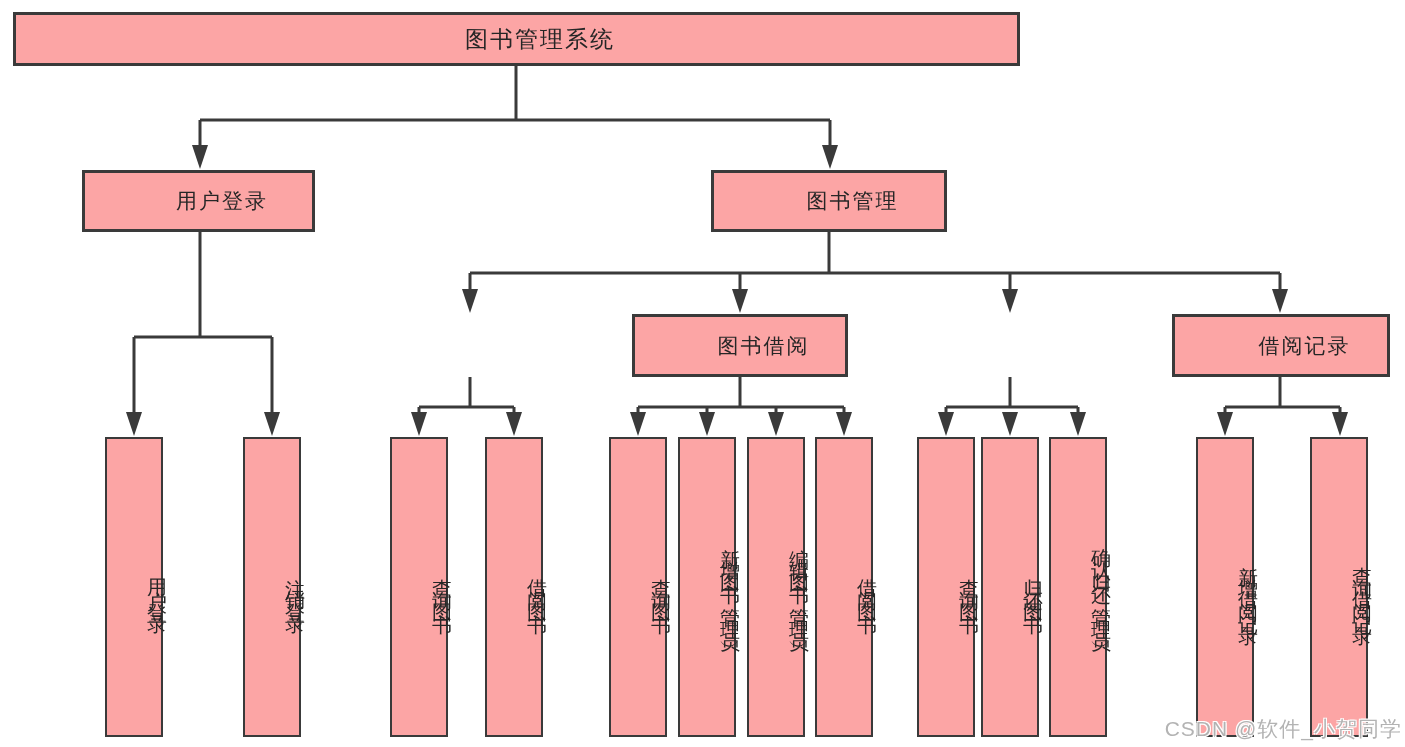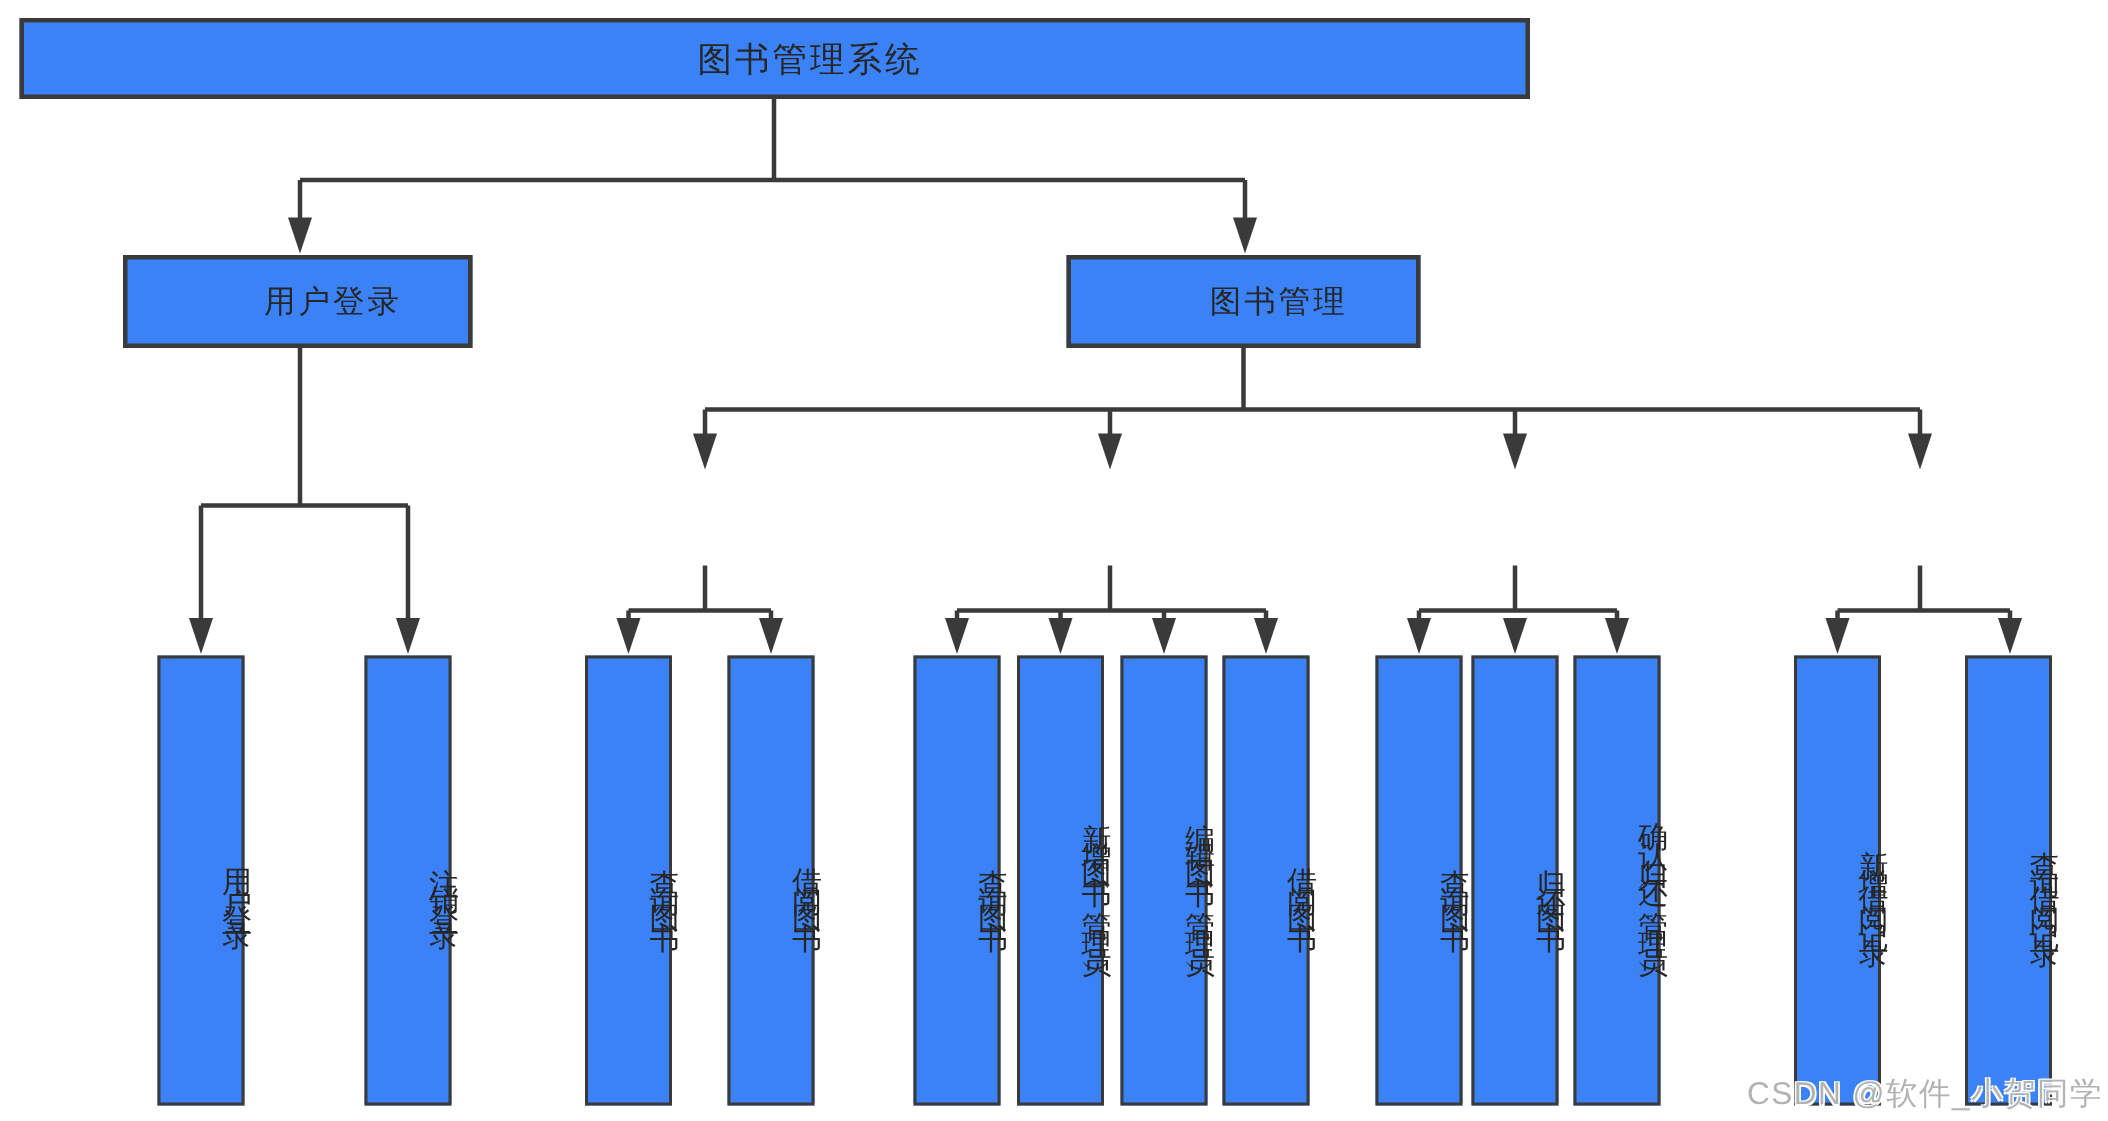--- a/index.html
+++ b/index.html
@@ -2,21 +2,21 @@
 <html><head>
 <meta charset="utf-8">
 <style>
   html,body{margin:0;padding:0;background:#ffffff;}
   .canvas{
     position:relative;width:1405px;height:747px;background:#ffffff;overflow:hidden;
     font-family:"Liberation Sans","DejaVu Sans",sans-serif;color:#262626;
   }
   .connectors{position:absolute;left:0;top:0;width:1405px;height:747px;}
   .box{
-    position:absolute;background:#3b82f6;border:3px solid #3a3a3a;box-sizing:border-box;
+    position:absolute;background:#fca5a5;border:3px solid #3a3a3a;box-sizing:border-box;
     display:flex;align-items:center;justify-content:center;padding-left:47px;
   }
   .hbox .label{font-size:21px;letter-spacing:2px;white-space:nowrap;color:#262626;}
   .rootbox .label{font-size:23px;}
   .vbox{top:437px;width:58px;height:300px;border-width:2.5px;}
   .vlabel{
     writing-mode:vertical-rl;text-orientation:mixed;
     font-size:20px;line-height:1;letter-spacing:12px;color:#262626;white-space:nowrap;
   }
   .watermark{
@@ -77,20 +77,26 @@
     <span class="label">图书管理系统</span>
   </div>
 
   <div class="box hbox" style="left:82px;top:170px;width:233px;height:62px">
     <span class="label">用户登录</span>
   </div>
   <div class="box hbox" style="left:711px;top:170px;width:236px;height:62px">
     <span class="label">图书管理</span>
   </div>
 
+  <div class="box hbox" style="left:632px;top:314px;width:216px;height:63px">
+    <span class="label">图书借阅</span>
+  </div>
+  <div class="box hbox" style="left:1172px;top:314px;width:218px;height:63px">
+    <span class="label">借阅记录</span>
+  </div>
 
   <div class="box vbox" style="left:105px">
     <span class="vlabel">用户登录</span>
   </div>
   <div class="box vbox" style="left:243px">
     <span class="vlabel">注销登录</span>
   </div>
 
   <div class="box vbox" style="left:390px">
     <span class="vlabel">查询图书</span>

